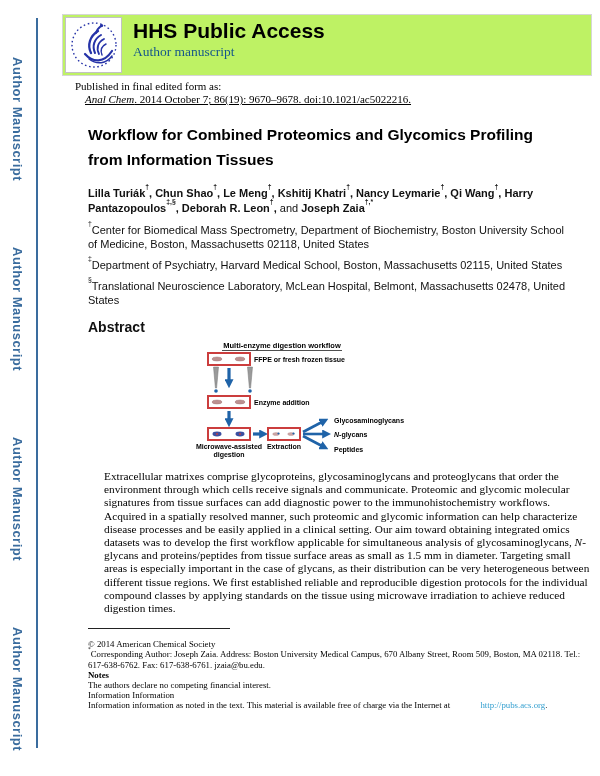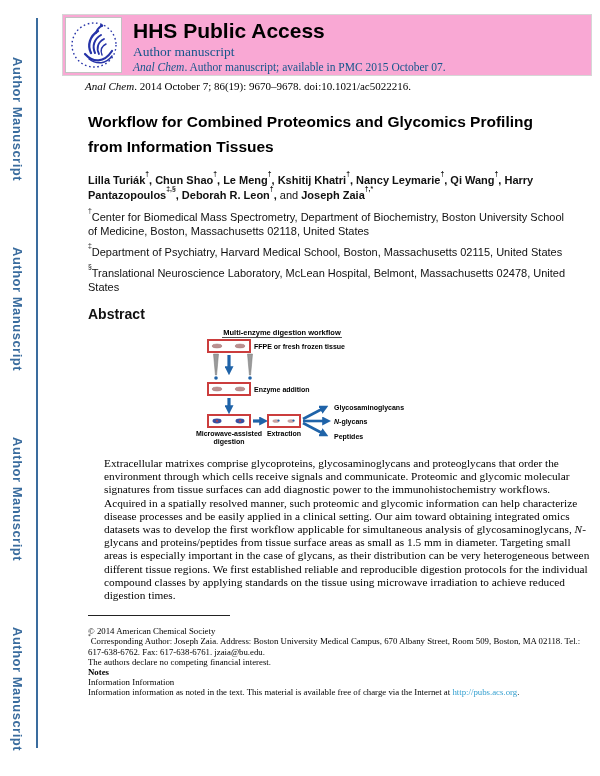--- a/index.html
+++ b/index.html
@@ -10,47 +10,47 @@
   html,body{background:#fff;}
   .page{position:relative;width:600px;height:776px;background:#fff;overflow:hidden;
         font-family:"Liberation Sans",sans-serif;color:#111;}
   
   .vline{position:absolute;left:36px;top:18px;width:2px;height:730px;background:var(--accent);}
   .wm{position:absolute;left:10px;writing-mode:vertical-rl;
       font:bold 13px "Liberation Sans",sans-serif;color:var(--accent);letter-spacing:.5px;
       white-space:nowrap;}
   
   .content{position:absolute;left:62px;top:0;width:530px;}
-  .hhs-banner{margin-top:14px;width:530px;height:62px;background:#f9a8d4;
+  .hhs-banner{margin-top:14px;width:530px;height:62px;background:#bef264;
       border:1px solid #d6d6d6;display:flex;padding:2px;}
   .logo-box{width:57px;height:56px;background:#fff;border:1px solid #c2c2c2;
       display:flex;align-items:center;justify-content:center;flex:0 0 auto;}
   .banner-text{margin-left:11px;padding-top:2px;}
   .hhs-title{font:bold 21px "Liberation Sans",sans-serif;color:#000;}
   .hhs-sub{font:13.5px "Liberation Serif",serif;color:var(--header_blue);margin-top:1px;}
   .hhs-cite{font:11.5px "Liberation Serif",serif;color:var(--header_blue);margin-top:1px;}
   .published{margin:4px 0 0 13px;font:11px/13px "Liberation Serif",serif;color:#000;}
-  .pub-cite{margin-left:10px;}
+  .pub-cite{margin-left:10px;text-decoration:underline;}
   .art-title{margin:16px 0 0 26px;width:460px;
       font:bold 15.5px/25px "Liberation Sans",sans-serif;color:#000;}
   .authors{margin:14px 0 0 26px;width:488px;font:bold 11px/15px "Liberation Sans",sans-serif;}
   .authors .normal,.authors i{font-weight:normal;}
   sup{font-size:.62em;position:relative;top:-.45em;line-height:0;}
   .aff{margin:7px 0 0 26px;width:488px;font:11px/14px "Liberation Sans",sans-serif;}
   .abs-head{margin:12px 0 0 26px;font:bold 14px "Liberation Sans",sans-serif;}
   .workflow-fig{margin:4px 0 0 130px;width:222px;height:128px;}
   .abs-text{margin:3px 0 0 42px;width:486px;font:11.3px/13.2px "Liberation Serif",serif;color:#000;}
   .abs-text i{font-style:italic;}
   .footnotes{margin:13px 0 0 26px;width:500px;}
   .fn-rule{border:none;border-top:1px solid #222;width:142px;margin:0 0 9px 0;}
   .fn{font:8.8px/10.2px "Liberation Serif",serif;color:#000;margin-top:10px;}
   .fn + .fn{margin-top:0;}
   .fn-gap{margin-top:3px;}
   .fn-bold{font-weight:bold;}
-  .link{color:var(--link);text-decoration:none;cursor:pointer;}
+  .link{color:var(--link);text-decoration:none;cursor:pointer;margin-left:28px;}
   svg text{font-family:"Liberation Sans",sans-serif;}
 </style>
 </head>
 <body>
 
 <div class="page">
 
   <aside>
     <div class="vline"></div>
     <span class="wm" style="top:57px">Author Manuscript</span>
@@ -73,25 +73,25 @@
             <path d="M36 20 C30 23 28 29 31 35" stroke-width="1.8"></path>
             <path d="M38 25 C34 27 32 31 34 36" stroke-width="1.5"></path>
             <path d="M17 35 C25 44 36 44 44 32" stroke-width="2.2"></path>
             <path d="M21 40 C29 46 38 45 44 37" stroke-width="1.5"></path>
           </g>
         </svg>
       </div>
       <div class="banner-text">
         <div class="hhs-title">HHS Public Access</div>
         <div class="hhs-sub">Author manuscript</div>
-        <div class="hhs-cite"><i>Anal Chem</i>. Author manuscript; available in PMC 2015 October 07.</div>
       </div>
     </header>
 
     <div class="published">
+      <div>Published in final edited form as:</div>
       <div class="pub-cite"><i>Anal Chem</i>. 2014 October 7; 86(19): 9670–9678. doi:10.1021/ac5022216.</div>
     </div>
 
     <h1 class="art-title">Workflow for Combined Proteomics and Glycomics Profiling from Information Tissues</h1>
     <p class="authors">Lilla Turiák<sup>†</sup>, Chun Shao<sup>†</sup>, Le Meng<sup>†</sup>, Kshitij Khatri<sup>†</sup>, Nancy Leymarie<sup>†</sup>, Qi Wang<sup>†</sup>, Harry Pantazopoulos<sup>‡,§</sup>, Deborah R. Leon<sup>†</sup>, <span class="normal">and</span> Joseph Zaia<sup>†,*</sup></p>
     <p class="aff"><sup>†</sup>Center for Biomedical Mass Spectrometry, Department of Biochemistry, Boston University School of Medicine, Boston, Massachusetts 02118, United States</p>
     <p class="aff"><sup>‡</sup>Department of Psychiatry, Harvard Medical School, Boston, Massachusetts 02115, United States</p>
     <p class="aff"><sup>§</sup>Translational Neuroscience Laboratory, McLean Hospital, Belmont, Massachusetts 02478, United States</p>
 
     <h2 class="abs-head">Abstract</h2>
@@ -155,20 +155,20 @@
         <text x="142" y="113" font-size="7" font-weight="bold">Peptides</text>
       </svg>
     </figure>
 
     <p class="abs-text">Extracellular matrixes comprise glycoproteins, glycosaminoglycans and proteoglycans that order the environment through which cells receive signals and communicate. Proteomic and glycomic molecular signatures from tissue surfaces can add diagnostic power to the immunohistochemistry workflows. Acquired in a spatially resolved manner, such proteomic and glycomic information can help characterize disease processes and be easily applied in a clinical setting. Our aim toward obtaining integrated omics datasets was to develop the first workflow applicable for simultaneous analysis of glycosaminoglycans, <i>N</i>-glycans and proteins/peptides from tissue surface areas as small as 1.5 mm in diameter. Targeting small areas is especially important in the case of glycans, as their distribution can be very heterogeneous between different tissue regions. We first established reliable and reproducible digestion protocols for the individual compound classes by applying standards on the tissue using microwave irradiation to achieve reduced digestion times.</p>
 
     <div class="footnotes">
       <hr class="fn-rule">
       <p class="fn">© 2014 American Chemical Society</p>
       <p class="fn"><sup>*</sup>Corresponding Author: Joseph Zaia. Address: Boston University Medical Campus, 670 Albany Street, Room 509, Boston, MA 02118. Tel.: 617-638-6762. Fax: 617-638-6761. jzaia@bu.edu.</p>
+      <p class="fn fn-bold">Notes</p>
       <p class="fn">The authors declare no competing financial interest.</p>
-      <p class="fn fn-bold">Notes</p>
       <p class="fn fn-gap">Information Information</p>
       <p class="fn"><span>Information information as noted in the text. This material is available free of charge via the Internet at </span><a class="link">http://pubs.acs.org</a><span>.</span></p>
     </div>
 
   </main>
 </div>
 
 </body></html>

